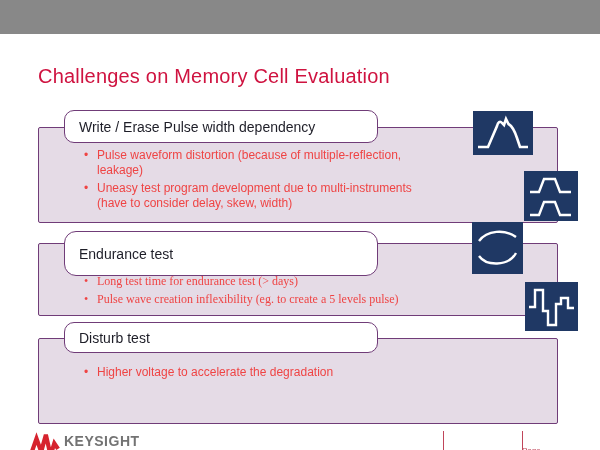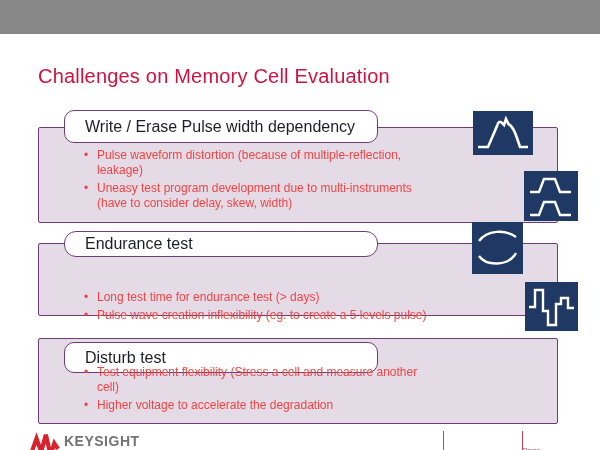--- a/index.html
+++ b/index.html
@@ -11,22 +11,22 @@
     position:absolute;left:38px;top:31px;font-size:20px;font-weight:400;
     color:#CF1340;letter-spacing:0.2px;
   }
   .body-box{
     position:absolute;left:38px;width:520px;background:#E5DBE6;
     border:1.5px solid #703C78;border-radius:2px;z-index:1;box-sizing:border-box;
   }
   .header-box{
     position:absolute;left:64px;width:314px;background:#ffffff;
     border:1.5px solid #703C78;border-radius:10px;z-index:2;box-sizing:border-box;
-    display:flex;align-items:center;padding-left:20px;
-    font-size:16px;color:#1E1E28;
+    display:flex;align-items:center;padding-left:14px;
+    font-size:14px;color:#1E1E28;
   }
   .bullets{position:absolute;z-index:3;left:84px;width:432px;}
   .bullet{display:flex;font-size:12px;line-height:15px;color:#ef4444;margin-bottom:3px;}
   .bullet .dot{width:13px;flex:0 0 13px;}
   .bullet .dot::before{content:"•";}
   .bullet-text{white-space:pre-line;}
   .wave-icon{position:absolute;background:#1F3864;z-index:4;}
   .wave-icon svg{display:block;width:100%;height:100%;}
   .footer-logo{position:absolute;left:28px;top:398px;display:flex;z-index:5;}
   .logo-text{margin-left:4px;}
@@ -53,44 +53,39 @@
 leakage)</span>
     </div>
     <div class="bullet">
       <span class="dot"></span>
       <span class="bullet-text">Uneasy test program development due to multi-instruments
 (have to consider delay, skew, width)</span>
     </div>
   </div>
 
   <div class="body-box" style="top:209px;height:73px;"></div>
-  <div class="header-box" style="top:197px;height:26px;border-radius:12px;">
+  <div class="header-box" style="top:197px;height:45px;border-radius:12px;">
     <span>Endurance test</span>
   </div>
-  <div class="bullets" style="top:256px;">
+  <div class="bullets" style="top:240px;font-family:Liberation Serif, serif;">
     <div class="bullet">
       <span class="dot"></span>
       <span class="bullet-text">Long test time for endurance test (&gt; days)</span>
     </div>
     <div class="bullet">
       <span class="dot"></span>
       <span class="bullet-text">Pulse wave creation inflexibility (eg. to create a 5 levels pulse)</span>
     </div>
   </div>
 
   <div class="body-box" style="top:304px;height:86px;"></div>
-  <div class="header-box" style="top:308px;height:31px;text-align:center;">
+  <div class="header-box" style="top:288px;height:31px;text-align:center;">
     <span>Disturb test</span>
   </div>
   <div class="bullets" style="top:331px;">
-    <div class="bullet">
-      <span class="dot"></span>
-      <span class="bullet-text">Test equipment flexibility (Stress a cell and measure another
-cell)</span>
-    </div>
     <div class="bullet">
       <span class="dot"></span>
       <span class="bullet-text">Higher voltage to accelerate the degradation</span>
     </div>
   </div>
 
   <div class="wave-icon" style="left:473px;top:77px;width:60px;height:44px;">
     <svg viewBox="0 0 60 44" xmlns="http://www.w3.org/2000/svg">
       <path d="M5 36 H15 L24 15 C25 11 27 9.5 29 12 L31 14 L33 8 L35.5 13 C39 15 42 21 44 27 L47 36 H55" fill="none" stroke="#ffffff" stroke-width="2.6"></path>
     </svg>

